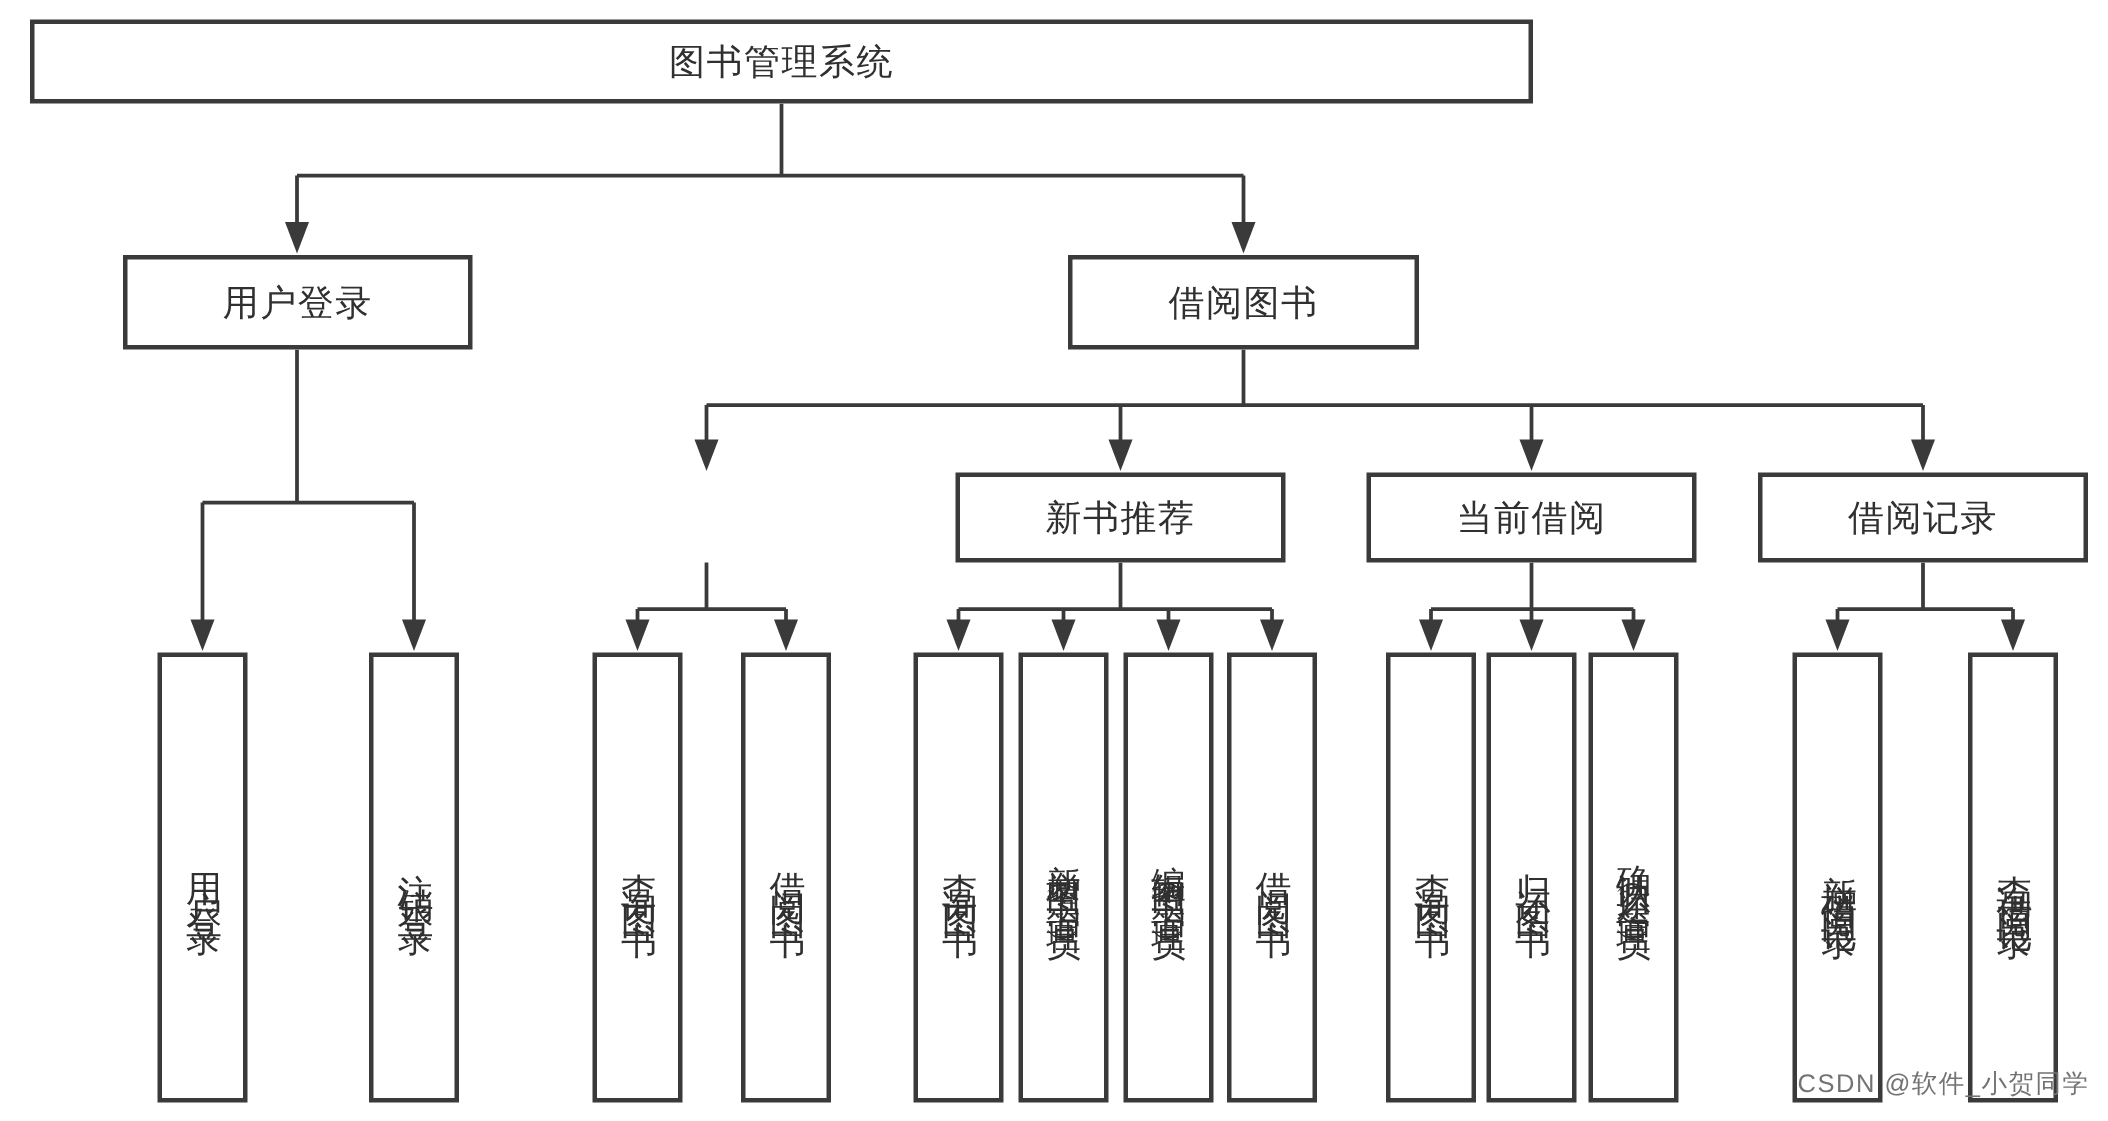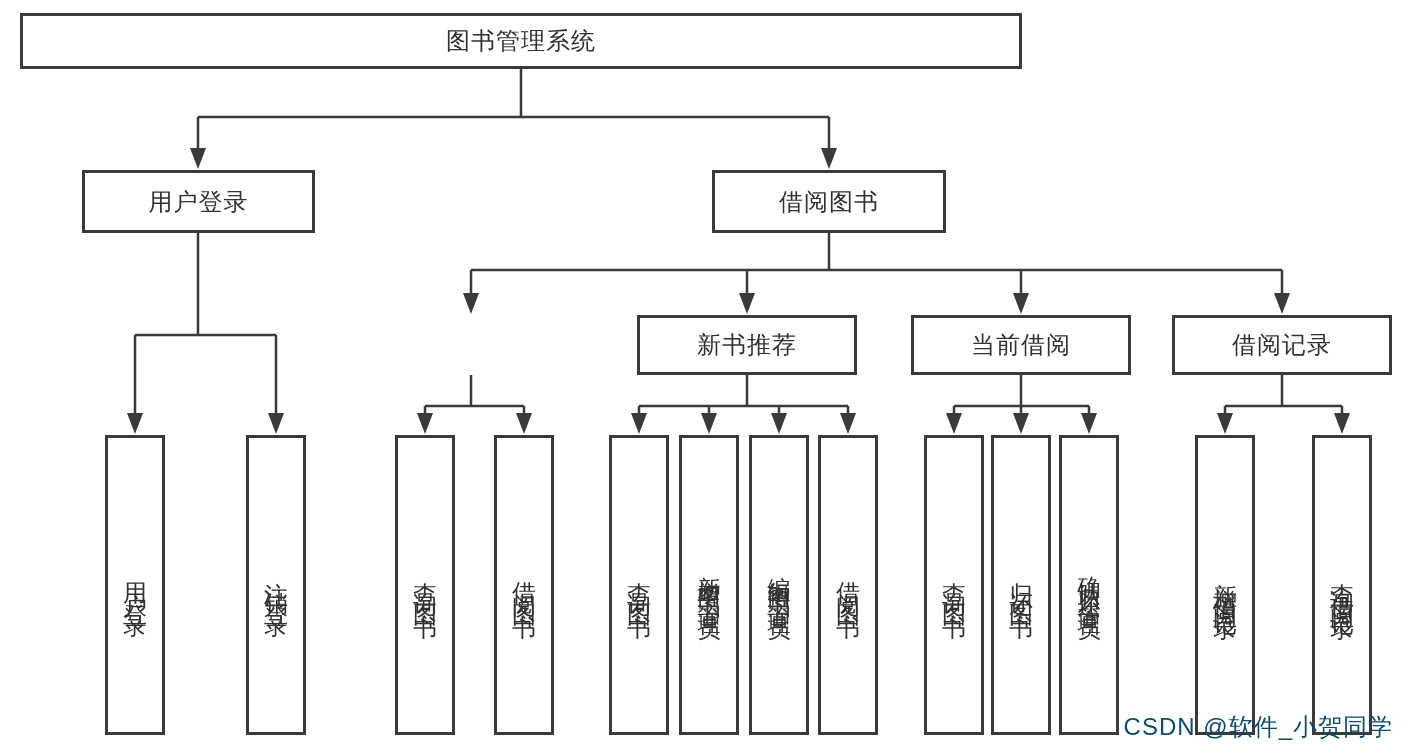--- a/index.html
+++ b/index.html
@@ -21,22 +21,22 @@
   }
   .node.h span{font-size:24px;letter-spacing:1px;white-space:nowrap;}
   .node.v span{
     writing-mode:vertical-rl;text-orientation:mixed;
     font-size:24px;letter-spacing:11px;line-height:1;white-space:nowrap;
   }
   .node.v.mid span{letter-spacing:7px;}
   .node.v.long span{font-size:23px;letter-spacing:6px;}
   .watermark{
     position:absolute;top:711px;right:12px;
-    font-size:24px;letter-spacing:1px;
-    color:#0c4a6e;white-space:nowrap;
+    font-size:17px;letter-spacing:1px;
+    color:#737373;white-space:nowrap;
   }
 </style>
 </head>
 <body>
 
 <div class="canvas">
 
   <svg class="wires" viewBox="0 0 1405 747" aria-hidden="true">
     <g>
       <path d="M521 69 V117 M198 117 H829 M198 117 V153 M829 117 V153"></path>

